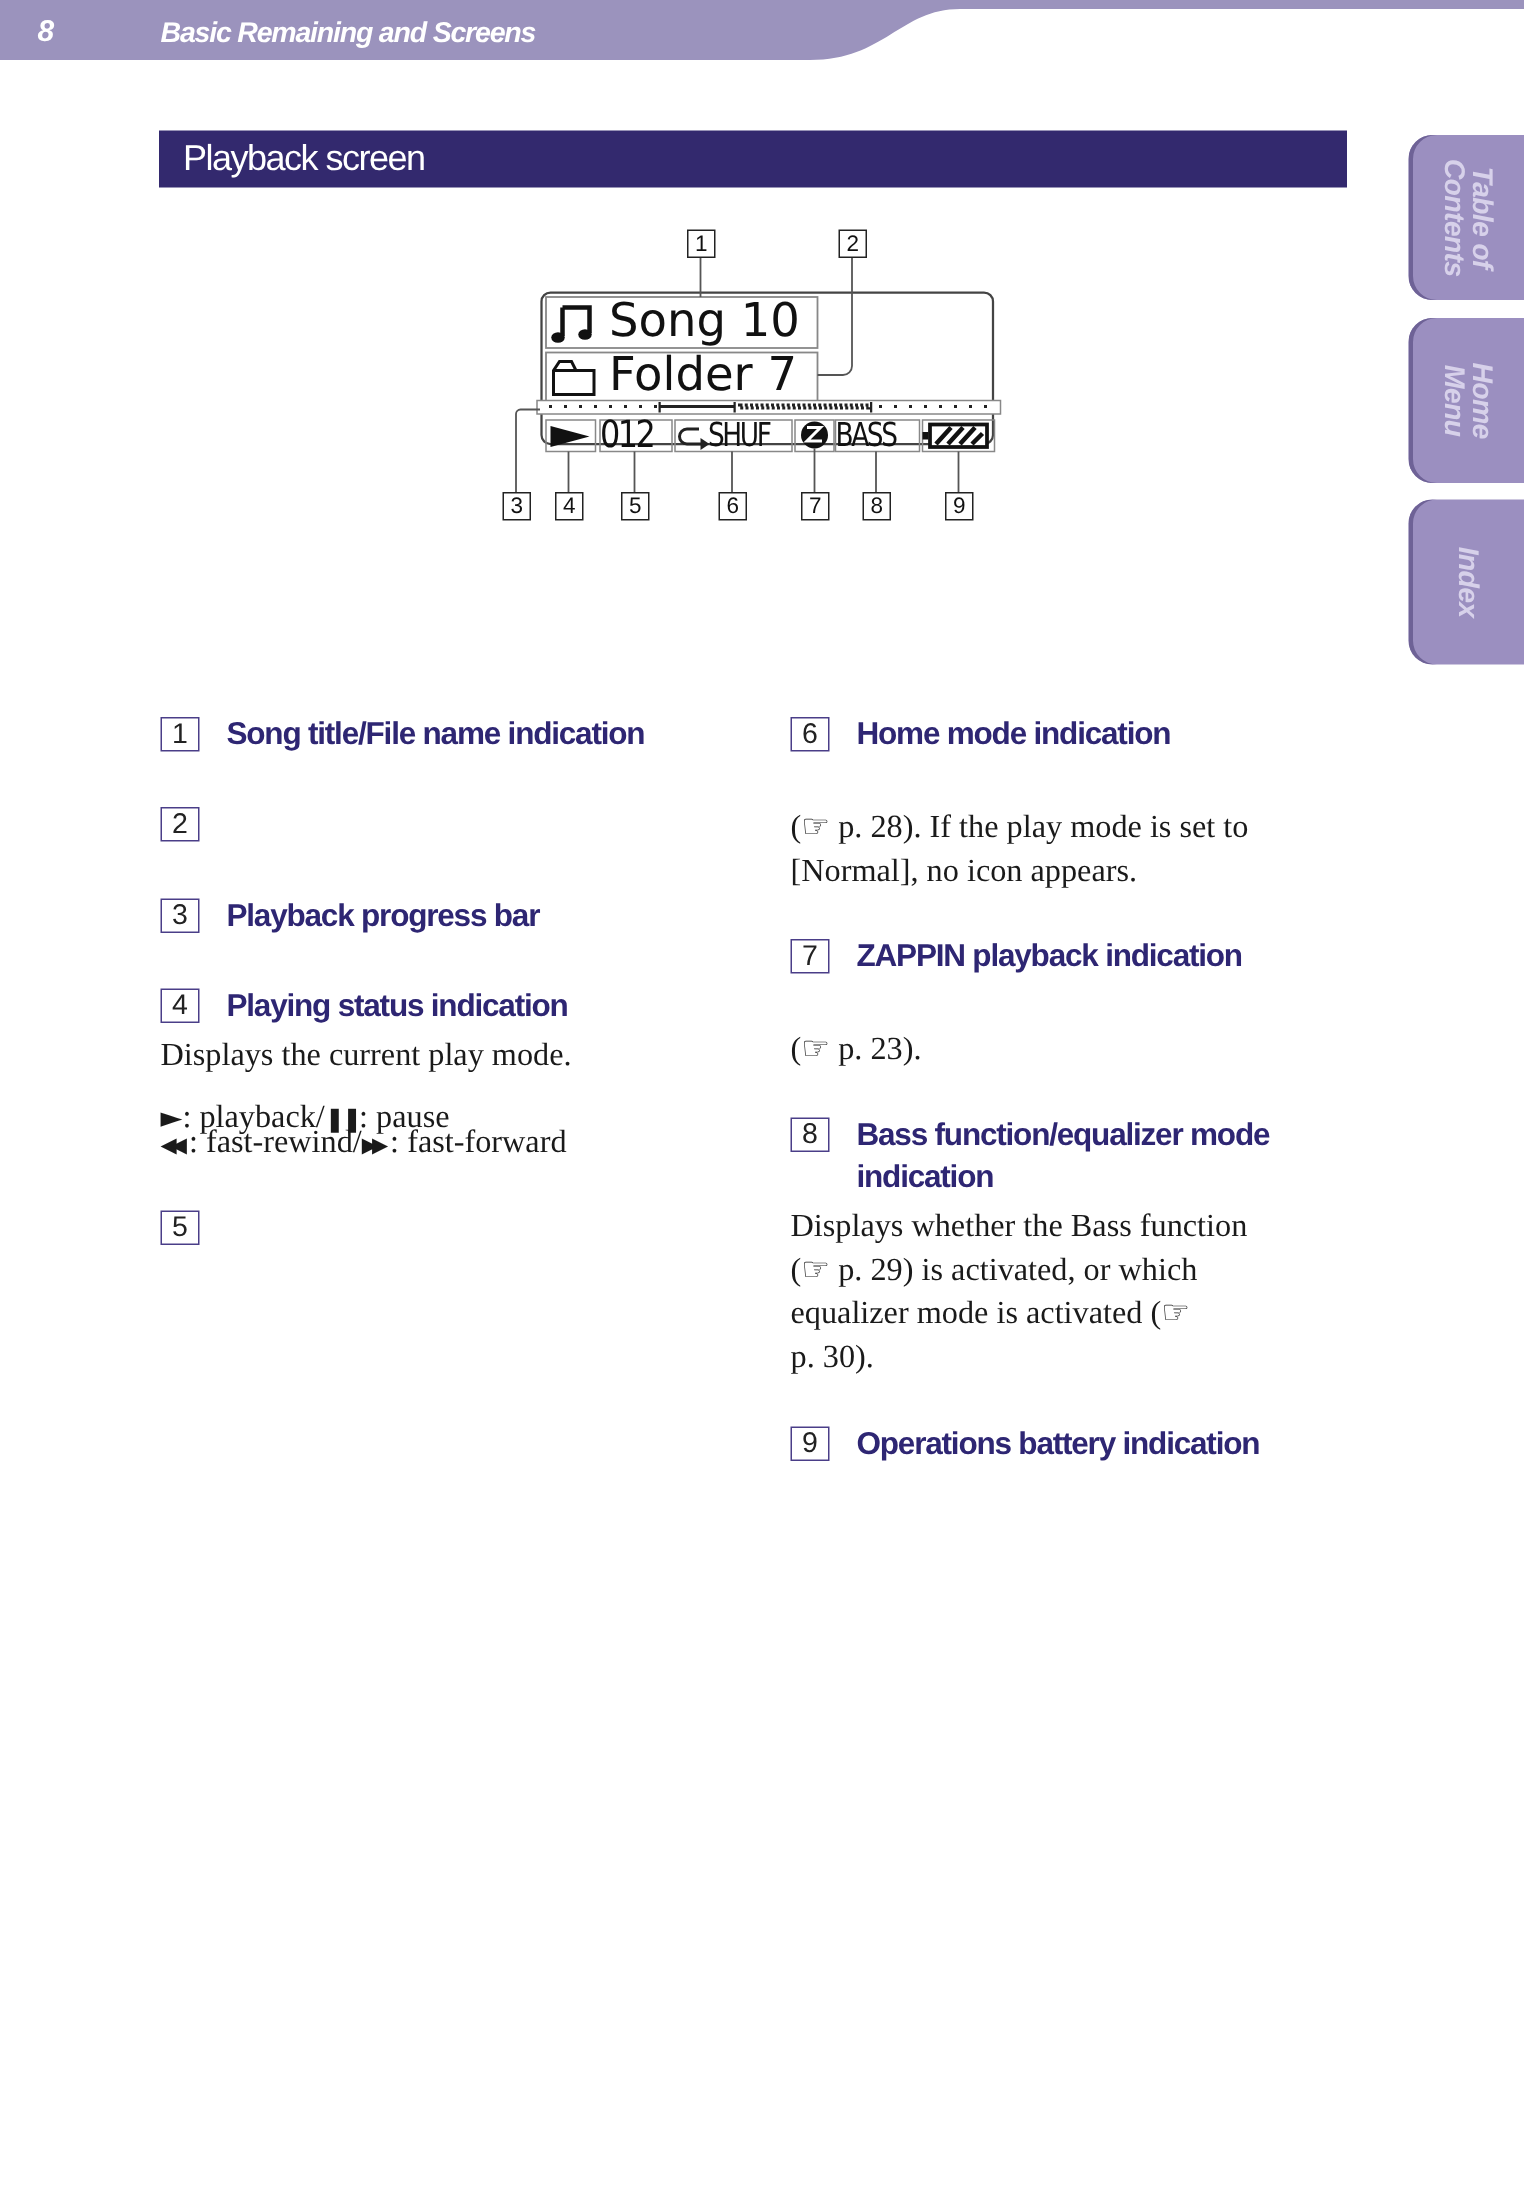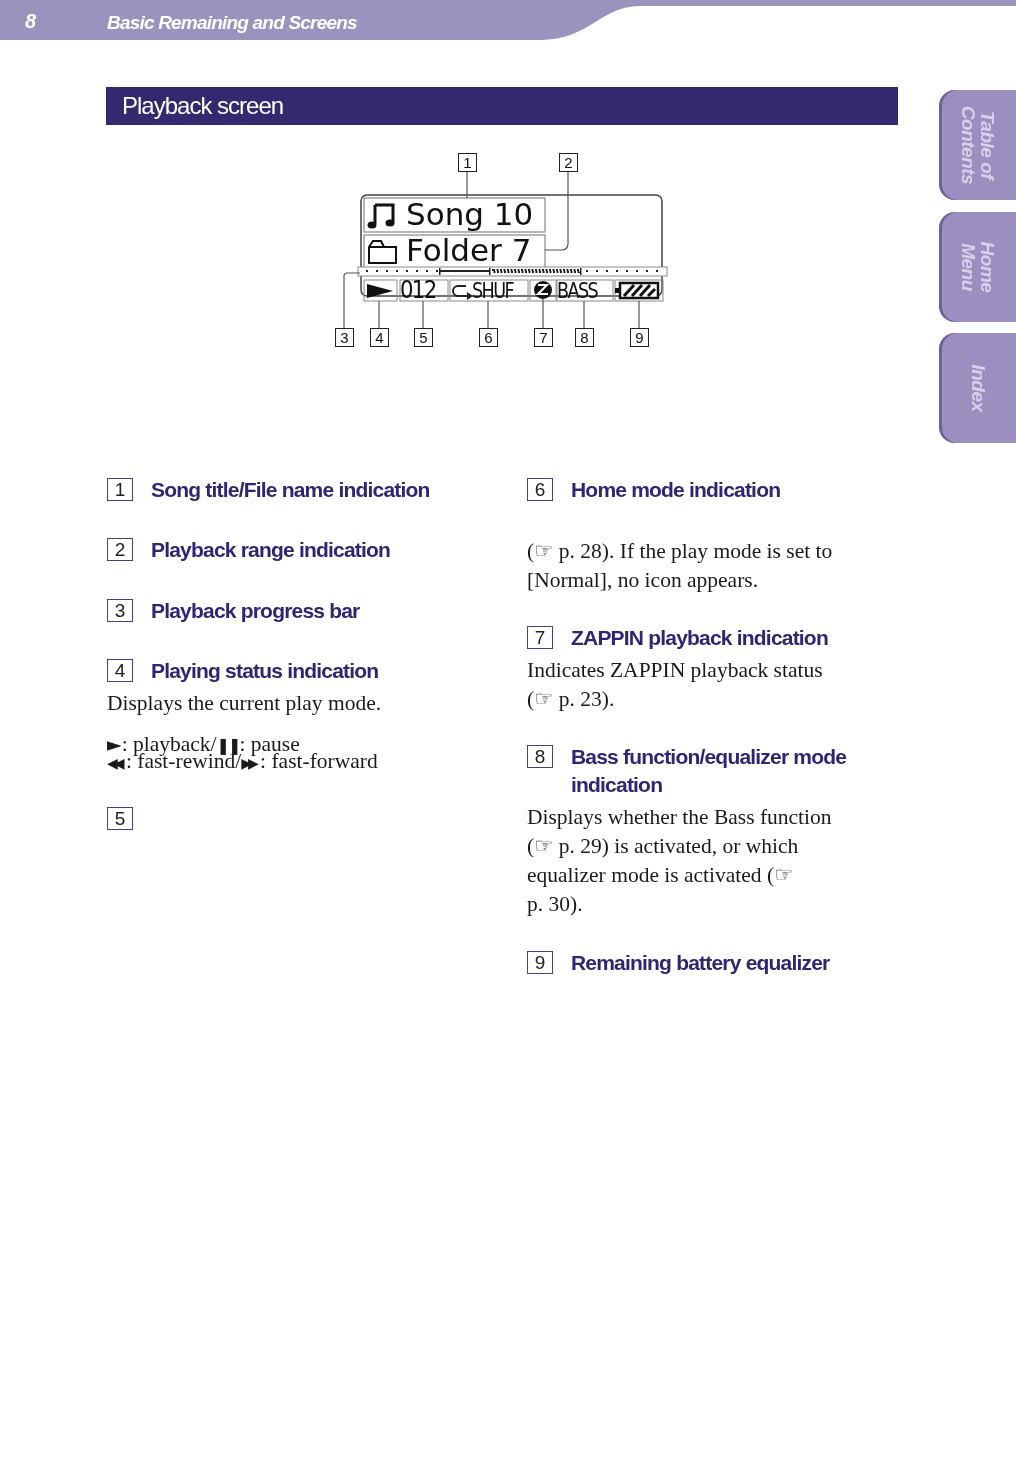--- a/index.html
+++ b/index.html
@@ -182,21 +182,20 @@
   <div class="callout" style="left:245px;top:188px">8</div>
   <div class="callout" style="left:300px;top:188px">9</div>
 </div>
 
 <div class="item" style="left:107px;top:476px;width:380px;height:30px;">
   <div class="item-num">1</div>
   <div class="item-title">Song title/File name indication</div>
 </div>
 <div class="item" style="left:107px;top:536px;width:380px;height:30px;">
   <div class="item-num">2</div>
-  <div class="item-title">Playback range indication</div>
 </div>
 <div class="item" style="left:107px;top:597px;width:380px;height:30px;">
   <div class="item-num">3</div>
   <div class="item-title">Playback progress bar</div>
 </div>
 <div class="item" style="left:107px;top:657px;width:380px;height:120px;">
   <div class="item-num">4</div>
   <div class="item-title">Playing status indication</div>
   <div class="item-body" style="top:32px;">Displays the current play mode.</div>
   <div class="item-body" style="top:73px;text-align:right;">
@@ -212,28 +211,27 @@
 
 <div class="item" style="left:527px;top:476px;width:380px;height:120px;">
   <div class="item-num">6</div>
   <div class="item-title">Home mode indication</div>
   <div class="item-body" style="top:61px;">(☞ p. 28). If the play mode is set to</div>
   <div class="item-body" style="top:90px;">[Normal], no icon appears.</div>
 </div>
 <div class="item" style="left:527px;top:624px;width:380px;height:90px;">
   <div class="item-num">7</div>
   <div class="item-title">ZAPPIN playback indication</div>
-  <div class="item-body" style="top:32px;">Indicates ZAPPIN playback status</div>
   <div class="item-body" style="top:61px;">(☞ p. 23).</div>
 </div>
 <div class="item" style="left:527px;top:743px;width:380px;height:180px;">
   <div class="item-num">8</div>
   <div class="item-title">Bass function/equalizer mode</div>
   <div class="item-title" style="top:28px;">indication</div>
   <div class="item-body" style="top:60px;">Displays whether the Bass function</div>
   <div class="item-body" style="top:89px;">(☞ p. 29) is activated, or which</div>
   <div class="item-body" style="top:118px;">equalizer mode is activated (☞</div>
   <div class="item-body" style="top:147px;">p. 30).</div>
 </div>
 <div class="item" style="left:527px;top:949px;width:380px;height:30px;">
   <div class="item-num">9</div>
-  <div class="item-title">Remaining battery equalizer</div>
+  <div class="item-title">Operations battery indication</div>
 </div>
 
 </body></html>

